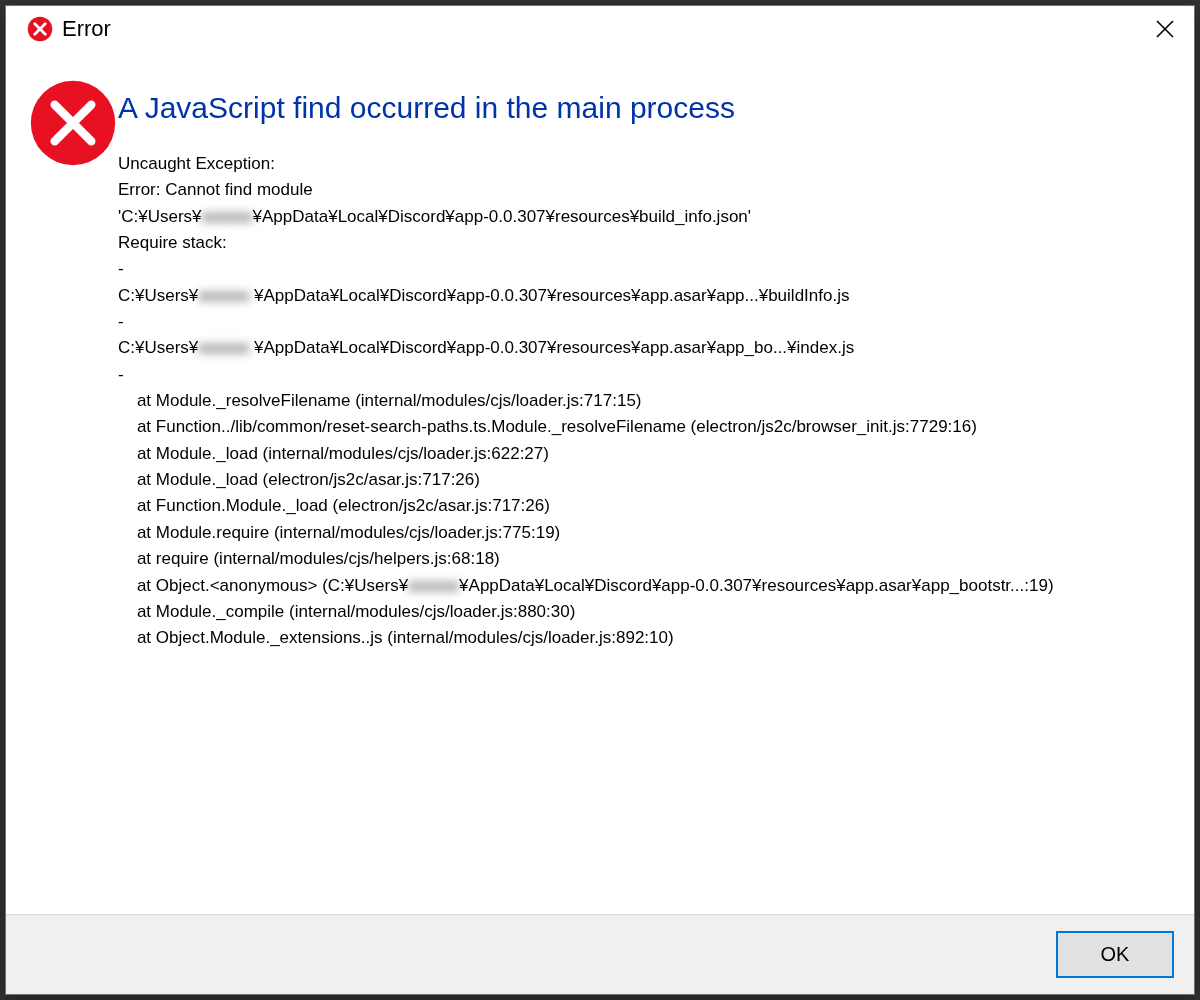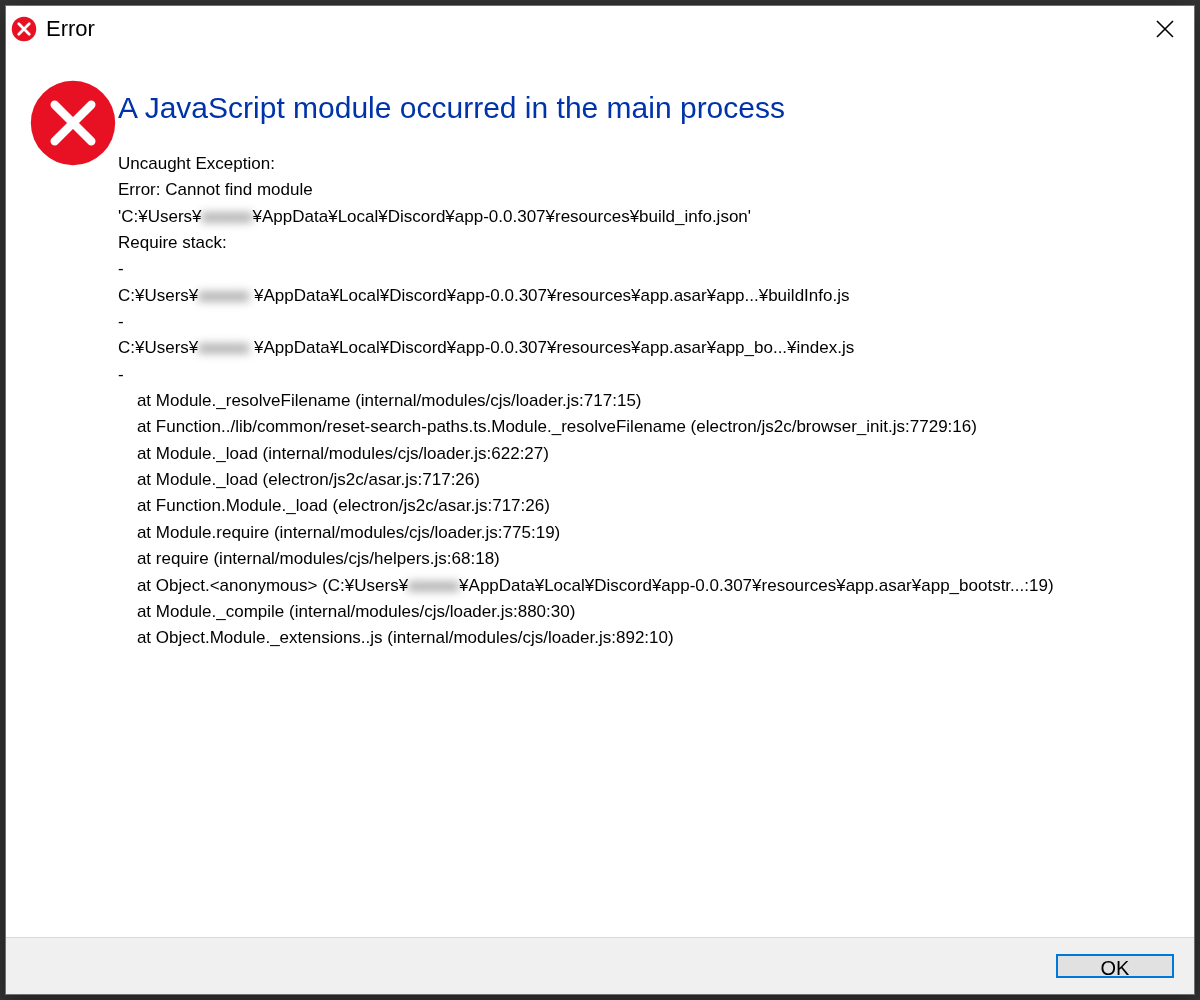--- a/index.html
+++ b/index.html
@@ -21,21 +21,21 @@
     background: #fff;
     border: 1px solid #707070;
     box-shadow: 0 6px 24px rgba(0,0,0,.4);
     display: flex;
     flex-direction: column;
   }
   .titlebar {
     height: 46px;
     display: flex;
     align-items: center;
-    padding: 0 6px 0 4px;
+    padding: 0 6px 0 20px;
   }
   .titlebar .titlebar-icon {
     width: 28px;
     height: 28px;
     margin-right: 8px;
     flex: 0 0 auto;
   }
   .titlebar-title {
     font-size: 22px;
     color: #000;
@@ -91,21 +91,21 @@
 
   .button-row {
     border-top: 1px solid #d9d9d9;
     background: #f0f0f0;
     padding: 16px 20px;
     display: flex;
     justify-content: flex-end;
   }
   .ok-btn {
     min-width: 118px;
-    height: 24px;
+    height: 47px;
     background: #e1e1e1;
     border: 2px solid #0078d7;
     font-size: 20px;
     font-family: inherit;
     cursor: pointer;
   }
 </style>
 </head>
 <body>
 
@@ -129,21 +129,21 @@
   <div class="body">
     <div class="body-icon-col">
       <span class="big-error-icon">
         <svg viewBox="0 0 64 64">
             <circle cx="32" cy="32" r="30" fill="#e81123"></circle>
             <path d="M19 19 L45 45 M45 19 L19 45" stroke="#fff" stroke-width="6" stroke-linecap="round"></path>
           </svg>
       </span>
     </div>
     <div class="content-col">
-      <div class="main-instruction">A JavaScript module occurred in the main process</div>
+      <div class="main-instruction">A JavaScript find occurred in the main process</div>
       <div class="body-text" id="body-text"><div class="line"><span>Uncaught Exception:</span></div><div class="line"><span>Error: Cannot find module</span></div><div class="line"><span>'C:¥Users¥</span><span class="blur">xxxxxx</span><span>¥AppData¥Local¥Discord¥app-0.0.307¥resources¥build_info.json'</span></div><div class="line"><span>Require stack:</span></div><div class="line"><span>-</span></div><div class="line"><span>C:¥Users¥</span><span class="blur">xxxxxx</span><span> ¥AppData¥Local¥Discord¥app-0.0.307¥resources¥app.asar¥app...¥buildInfo.js</span></div><div class="line"><span>-</span></div><div class="line"><span>C:¥Users¥</span><span class="blur">xxxxxx</span><span> ¥AppData¥Local¥Discord¥app-0.0.307¥resources¥app.asar¥app_bo...¥index.js</span></div><div class="line"><span>-</span></div><div class="line"><span>    at Module._resolveFilename (internal/modules/cjs/loader.js:717:15)</span></div><div class="line"><span>    at Function../lib/common/reset-search-paths.ts.Module._resolveFilename (electron/js2c/browser_init.js:7729:16)</span></div><div class="line"><span>    at Module._load (internal/modules/cjs/loader.js:622:27)</span></div><div class="line"><span>    at Module._load (electron/js2c/asar.js:717:26)</span></div><div class="line"><span>    at Function.Module._load (electron/js2c/asar.js:717:26)</span></div><div class="line"><span>    at Module.require (internal/modules/cjs/loader.js:775:19)</span></div><div class="line"><span>    at require (internal/modules/cjs/helpers.js:68:18)</span></div><div class="line"><span>    at Object.&lt;anonymous&gt; (C:¥Users¥</span><span class="blur">xxxxxx</span><span>¥AppData¥Local¥Discord¥app-0.0.307¥resources¥app.asar¥app_bootstr...:19)</span></div><div class="line"><span>    at Module._compile (internal/modules/cjs/loader.js:880:30)</span></div><div class="line"><span>    at Object.Module._extensions..js (internal/modules/cjs/loader.js:892:10)</span></div></div>
     </div>
   </div>
 
   <div class="button-row">
     <button class="ok-btn">OK</button>
   </div>
 
 </div>
 

